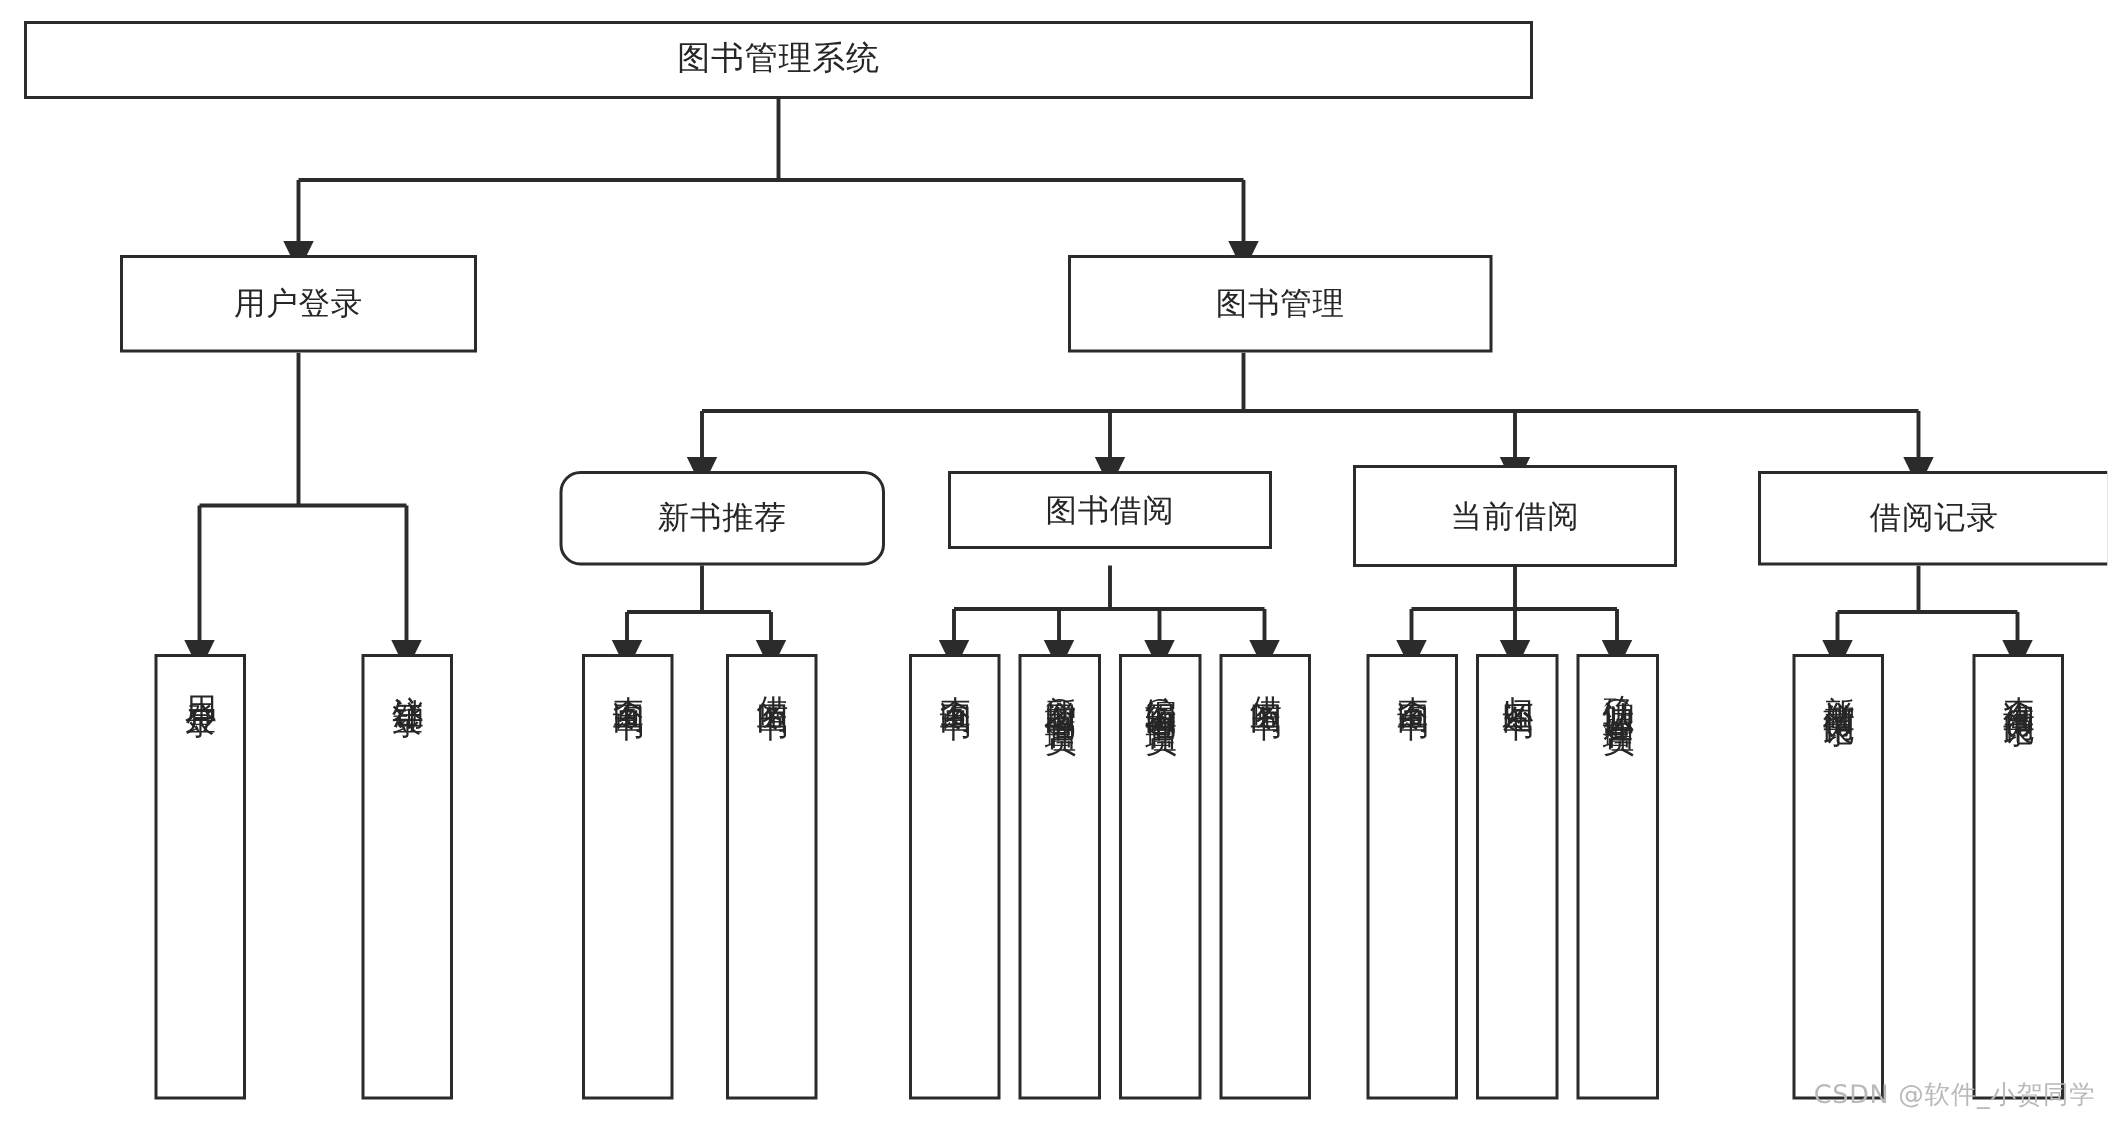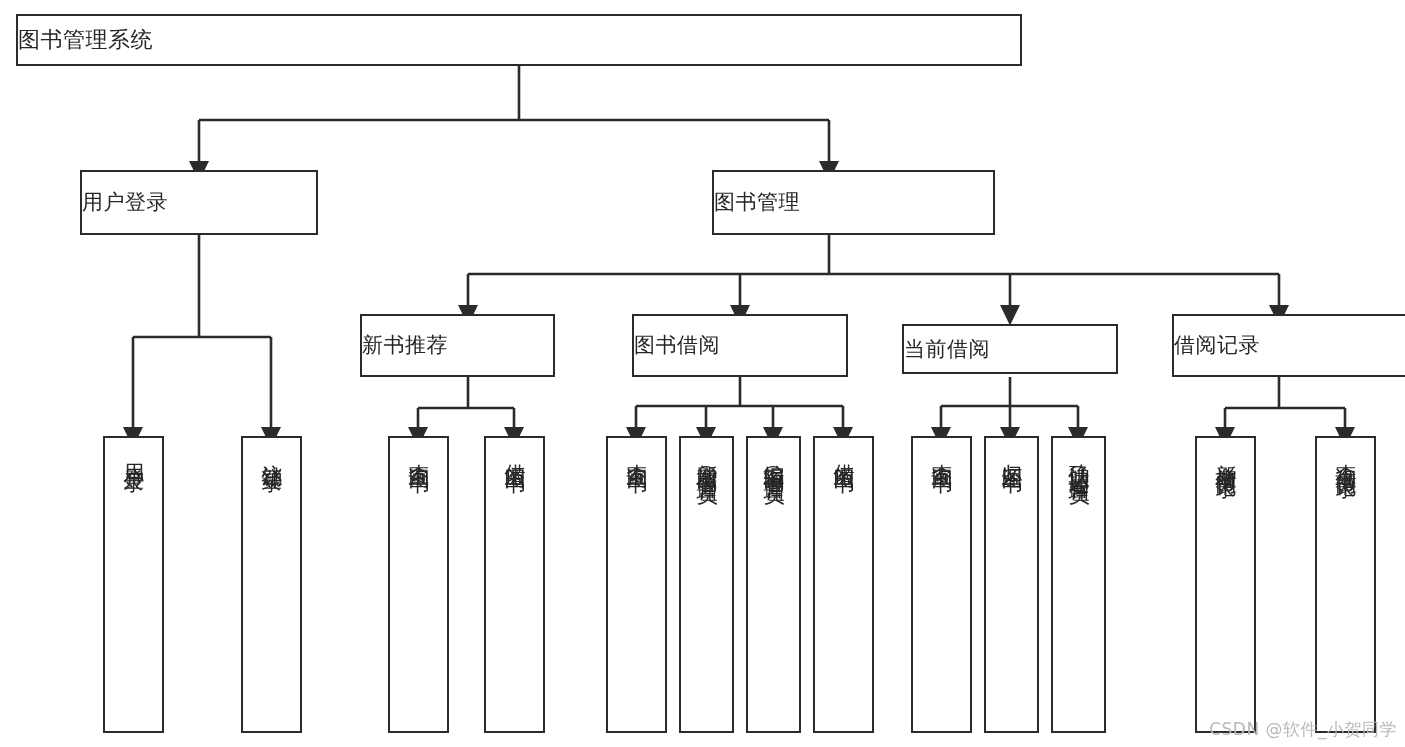--- a/index.html
+++ b/index.html
@@ -26,21 +26,21 @@
     height: 747px;
     pointer-events: none;
   }
   .node {
     position: absolute;
     box-sizing: border-box;
     border: 2.5px solid #2b2b2b;
     background: #ffffff;
     display: flex;
     align-items: center;
-    justify-content: flex-start;
+    justify-content: center;
     text-align: center;
     line-height: 1.18;
   }
   .node .label {
     display: block;
     white-space: pre-line;
   }
   
   .node.horiz .label {
     font-size: 21px;
@@ -134,27 +134,27 @@
     <span class="label">图书管理系统</span>
   </div>
 
   <div class="node horiz" style="left: 80px; top: 170px; width: 238px; height: 65px;">
     <span class="label">用户登录</span>
   </div>
   <div class="node horiz" style="left: 712px; top: 170px; width: 283px; height: 65px;">
     <span class="label">图书管理</span>
   </div>
 
-  <div class="node horiz" style="left: 360px; top: 314px; width: 195px; height: 63px;">
+  <div class="node horiz" style="left: 373px; top: 314px; width: 217px; height: 63px; border-radius: 14px;">
     <span class="label">新书推荐</span>
   </div>
-  <div class="node horiz" style="left: 632px; top: 314px; width: 216px; height: 63px;">
+  <div class="node horiz" style="left: 632px; top: 314px; width: 216px; height: 52px;">
     <span class="label">图书借阅</span>
   </div>
-  <div class="node horiz" style="left: 902px; top: 324px; width: 216px; height: 50px;">
+  <div class="node horiz" style="left: 902px; top: 310px; width: 216px; height: 68px;">
     <span class="label">当前借阅</span>
   </div>
   <div class="node horiz" style="left: 1172px; top: 314px; width: 235px; height: 63px;">
     <span class="label">借阅记录</span>
   </div>
 
   <div class="node vert" style="left: 103px; top: 436px; width: 61px; height: 297px;">
     <span class="label">用户登录</span>
   </div>
   <div class="node vert" style="left: 241px; top: 436px; width: 61px; height: 297px;">

